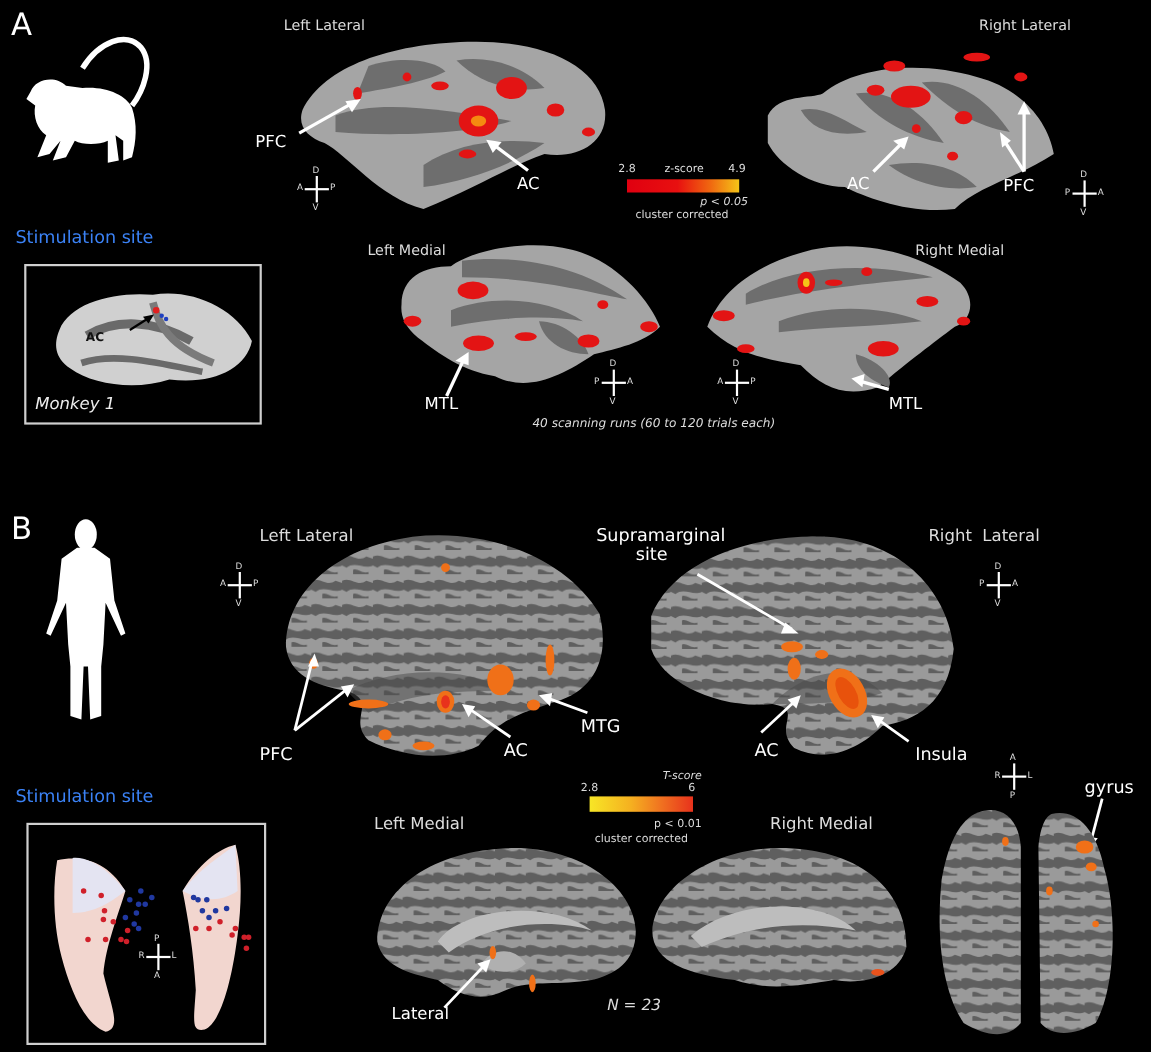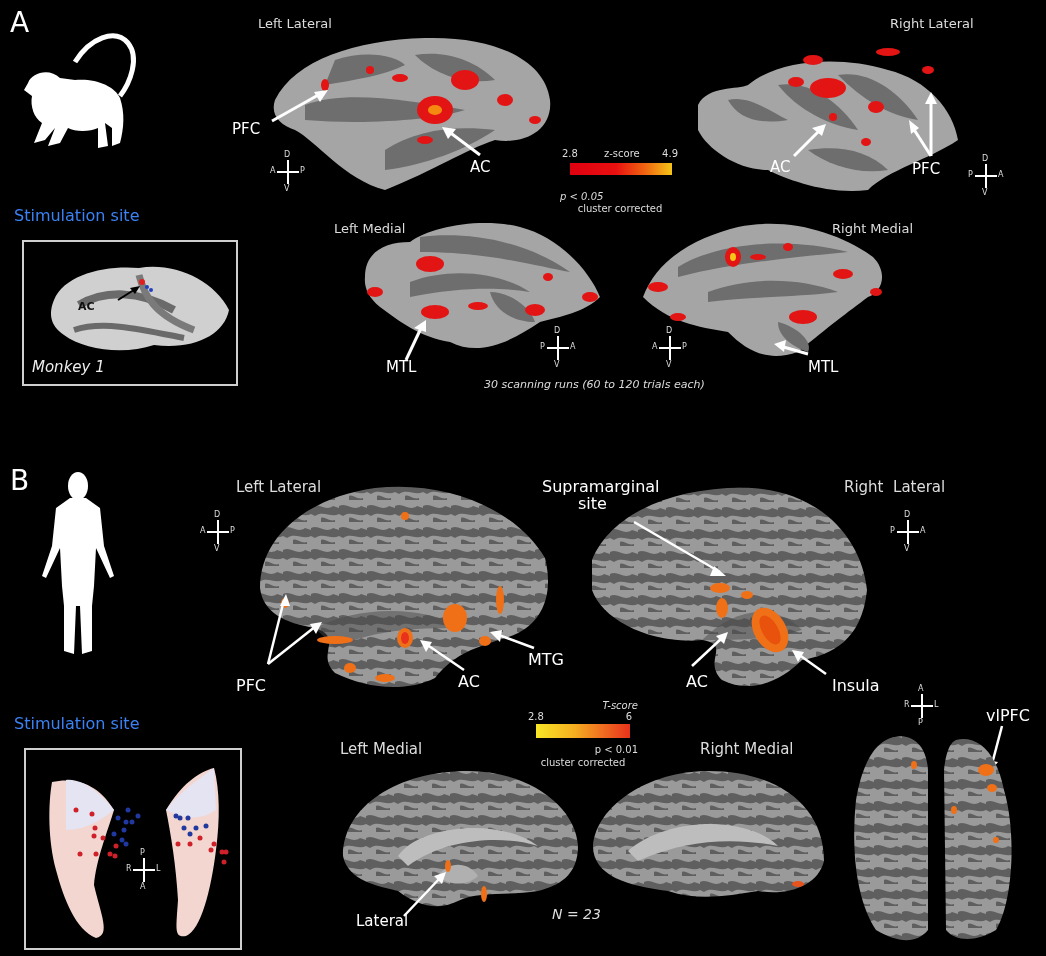--- a/index.html
+++ b/index.html
@@ -76,21 +76,21 @@
   <span class="r">P</span>
 </div>
 
 <div class="abs" style="left:560px;top:148px;width:120px;">
   <div style="position:relative;height:14px;font-size:10px;color:#ddd;">
     <span style="position:absolute;left:2px;">2.8</span>
     <span style="position:absolute;left:44px;">z-score</span>
     <span style="position:absolute;right:2px;">4.9</span>
   </div>
   <div class="legend-bar-a" style="margin:1px 8px 0 10px;"></div>
-  <div style="text-align:left;font-size:10px;color:#ddd;margin-top:16px;" class="italic">p &lt; 0.05</div>
+  <div style="text-align:right;font-size:10px;color:#ddd;margin-top:3px;" class="italic">p &lt; 0.05</div>
   <div style="text-align:center;font-size:10px;color:#ddd;margin-top:1px;">cluster corrected</div>
 </div>
 
 <svg style="left:688px;top:30px;" width="300" height="170" viewBox="0 0 300 170">
   <path d="M10 75 C20 55 50 60 60 55 C90 30 150 25 200 40 C240 50 265 80 270 110 C240 130 200 140 180 160 C140 165 100 150 80 140 C50 140 20 120 10 100 Z" fill="#a5a5a5"></path>
   <path d="M40 70 C60 65 80 80 100 90 C70 95 50 88 40 70 Z" fill="#6e6e6e"></path>
   <path d="M90 55 C120 50 150 70 170 100 C140 95 110 80 90 55 Z" fill="#6e6e6e"></path>
   <path d="M150 45 C180 40 210 60 230 90 C200 85 175 70 150 45 Z" fill="#6e6e6e"></path>
   <path d="M120 120 C150 115 180 120 200 140 C170 145 140 135 120 120 Z" fill="#6e6e6e"></path>
   <g fill="#e31414">
@@ -200,21 +200,21 @@
     <ellipse cx="150" cy="35" rx="5" ry="4"></ellipse>
   </g>
   <ellipse cx="95" cy="45" rx="3" ry="4" fill="#f5c518"></ellipse>
 </svg>
 <svg style="left:772px;top:340px;" width="40" height="20">
   <line x1="36" y1="14" x2="8" y2="6" stroke="#fff" stroke-width="3"></line>
   <polygon points="2,4 14,0 12,12" fill="#fff"></polygon>
 </svg>
 <div class="abs region" style="left:808px;top:358px;">MTL</div>
 
-<div class="abs italic" style="left:484px;top:378px;font-size:11px;color:#ddd;">30 scanning runs (60 to 120 trials each)</div>
+<div class="abs italic" style="left:484px;top:378px;font-size:11px;color:#ddd;">40 scanning runs (60 to 120 trials each)</div>
 
 <div class="abs panel-letter" style="left:10px;top:464px;">B</div>
 
 <svg style="left:30px;top:466px;" width="95" height="200" viewBox="0 0 95 200">
   <ellipse cx="48" cy="20" rx="10" ry="14" fill="#fff"></ellipse>
   <path d="M40 32 L56 32 L70 42 L74 80 L84 110 L80 112 L66 82 L64 120 L62 140 L62 185 L52 188 L50 140 L46 140 L44 188 L34 185 L34 140 L32 120 L30 82 L16 112 L12 110 L22 80 L26 42 Z" fill="#fff"></path>
 </svg>
 
 <div class="abs view-label-lg" style="left:236px;top:478px;">Left Lateral</div>
 <div class="abs view-label-lg" style="left:844px;top:478px;white-space:pre;">Right  Lateral</div>
@@ -309,21 +309,21 @@
 <div class="abs region-lg" style="left:832px;top:676px;">Insula</div>
 
 <div class="compass" style="left:904px;top:684px;">
   <div class="h"></div>
     <div class="v"></div>
   <span class="t">A</span>
   <span class="b">P</span>
   <span class="l">R</span>
   <span class="r">L</span>
 </div>
-<div class="abs region-lg" style="left:986px;top:706px;">vlPFC</div>
+<div class="abs region-lg" style="left:986px;top:706px;">gyrus</div>
 <svg style="left:986px;top:724px;" width="20" height="50">
   <line x1="16" y1="2" x2="6" y2="40" stroke="#fff" stroke-width="2.5"></line>
   <polygon points="4,48 0,36 12,38" fill="#fff"></polygon>
 </svg>
 
 <svg style="left:846px;top:730px;" width="180" height="216" viewBox="0 0 180 216">
   <path d="M40 10 C60 0 80 10 82 40 L82 200 C70 215 50 212 30 200 C10 170 5 120 10 70 C15 40 25 18 40 10 Z" fill="url(#gyri)"></path>
   <path d="M110 10 C130 5 150 20 158 60 C170 100 168 170 150 200 C130 212 110 212 100 200 L98 40 C100 20 105 12 110 10 Z" fill="url(#gyri)"></path>
   <g fill="#f07018">
     <ellipse cx="140" cy="40" rx="8" ry="6"></ellipse>

